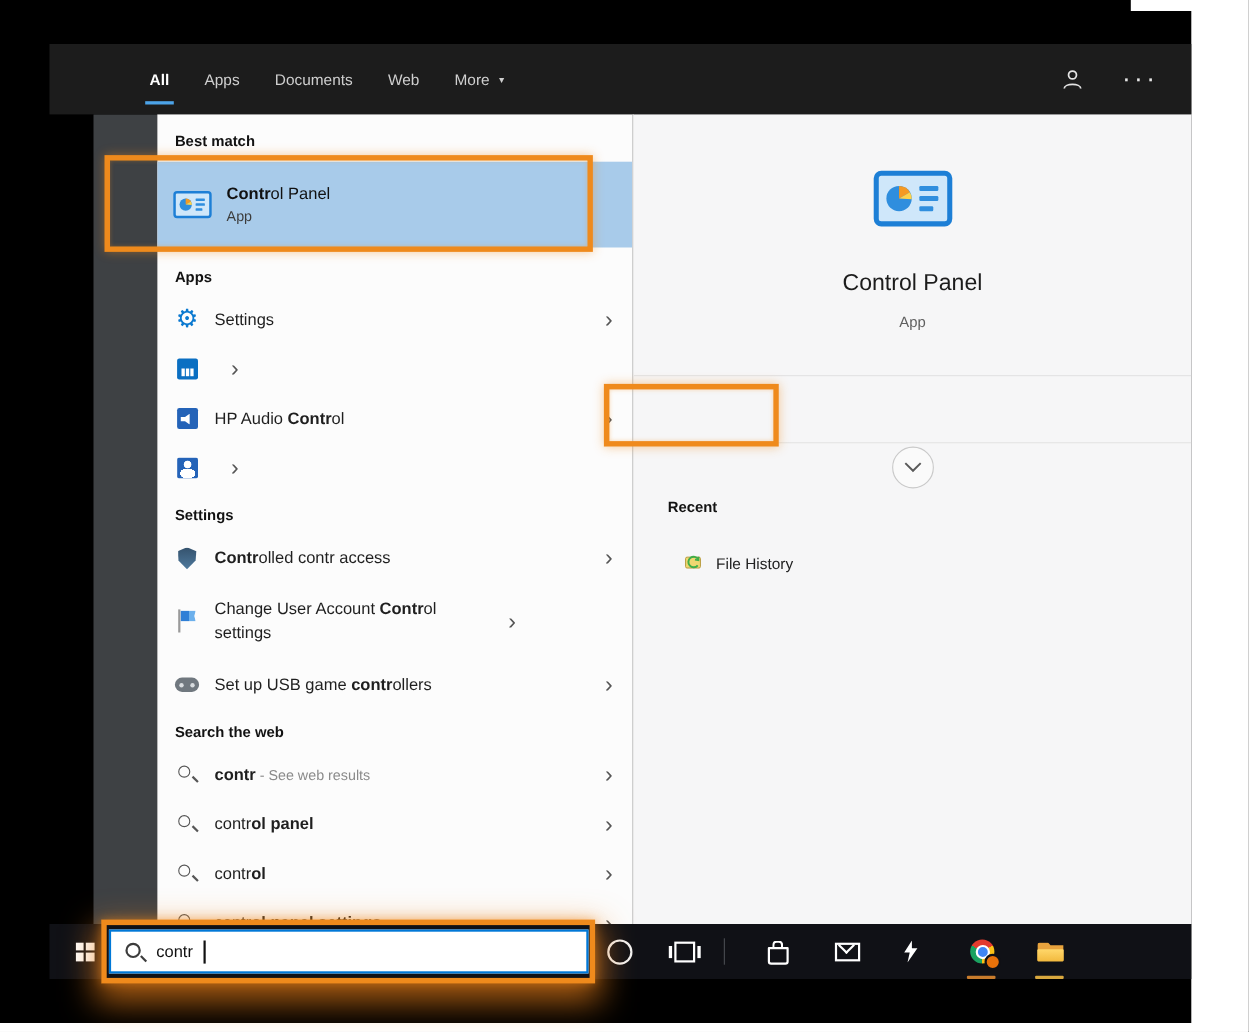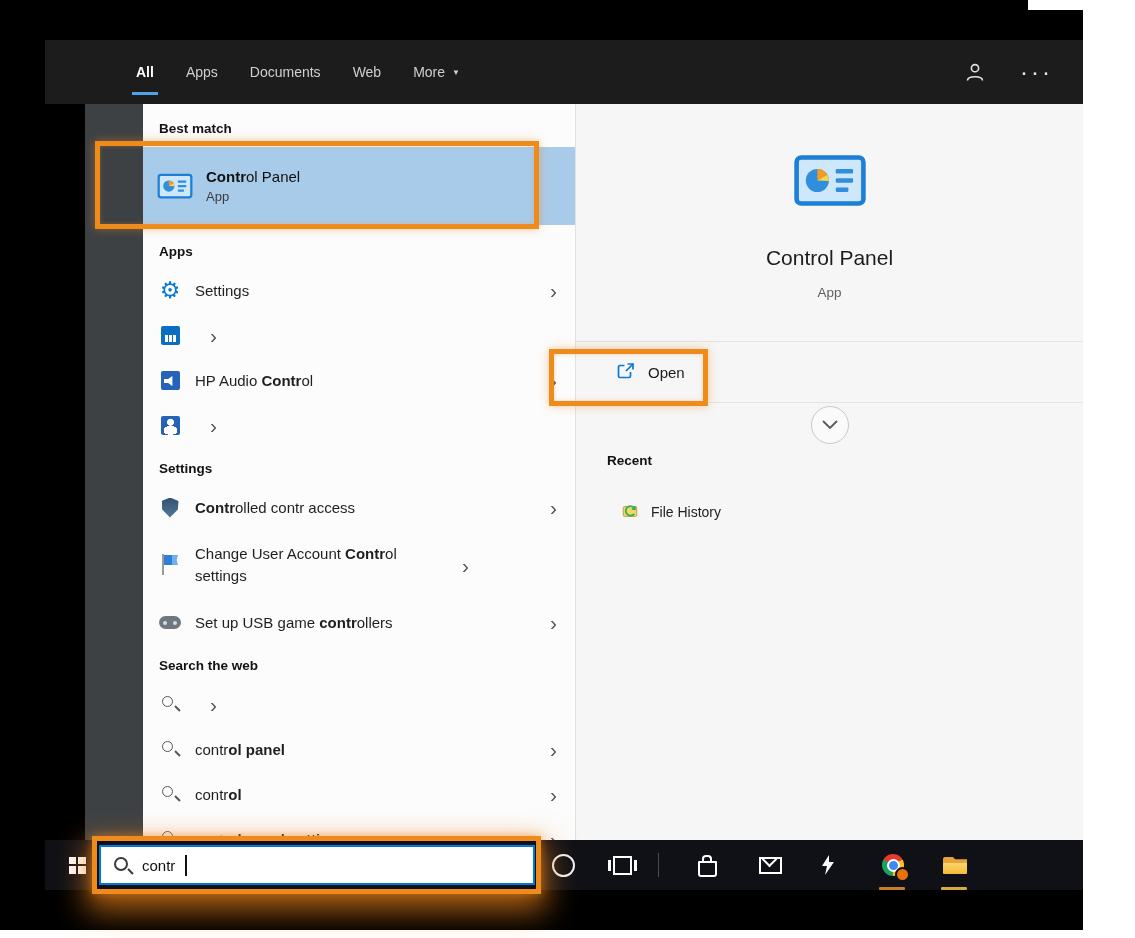--- a/index.html
+++ b/index.html
@@ -212,20 +212,21 @@
             <span class="chev">›</span>
           </div>
           <div class="row">
             <span class="ic ic-gamepad"></span>
             <span class="lbl"><span>Set up USB game </span><span class="bseg">contr</span><span>ollers</span></span>
             <span class="chev">›</span>
           </div>
           <div class="sec">Search the web</div>
           <div class="row">
             <span class="ic ic-search"></span>
+            <span class="lbl"><span class="bseg">contr</span><span class="sfx"> - See web results</span></span>
             <span class="chev">›</span>
           </div>
           <div class="row">
             <span class="ic ic-search"></span>
             <span class="lbl"><span>contr</span><span class="bseg">ol panel</span></span>
             <span class="chev">›</span>
           </div>
           <div class="row">
             <span class="ic ic-search"></span>
             <span class="lbl"><span>contr</span><span class="bseg">ol</span></span>
@@ -239,30 +240,20 @@
         </div>
       <div class="preview">
         <div class="cp-big">
           <svg viewBox="0 0 64 46" width="74" height="53">
               <use href="#cp-icon"></use>
             </svg>
         </div>
         <div class="pv-title">Control Panel</div>
         <div class="pv-sub">App</div>
         <div class="divider d1"></div>
-        <div class="open-row">
-          <span class="open-ic">
-            <svg width="20" height="20" viewBox="0 0 20 20" fill="none" stroke="#0b79d0" stroke-width="1.7">
-              <path d="M8.5 4.5 H4 a1.5 1.5 0 0 0 -1.5 1.5 v9 a1.5 1.5 0 0 0 1.5 1.5 h9 a1.5 1.5 0 0 0 1.5 -1.5 V11"></path>
-              <path d="M11.5 3 h5.5 v5.5"></path>
-              <path d="M17 3 L10 10"></path>
-            </svg>
-          </span>
-          <span class="open-lb">Open</span>
-        </div>
         <div class="divider d2"></div>
         <div class="more-circle">
           <svg width="16" height="10" viewBox="0 0 16 10" fill="none" stroke="#5a5a5a" stroke-width="1.8">
               <path d="M1 1 L8 8 L15 1"></path>
             </svg>
         </div>
         <div class="recent-h">Recent</div>
         <div id="recent-list">
             <div class="recent-row">
               <span class="fh-ic">

